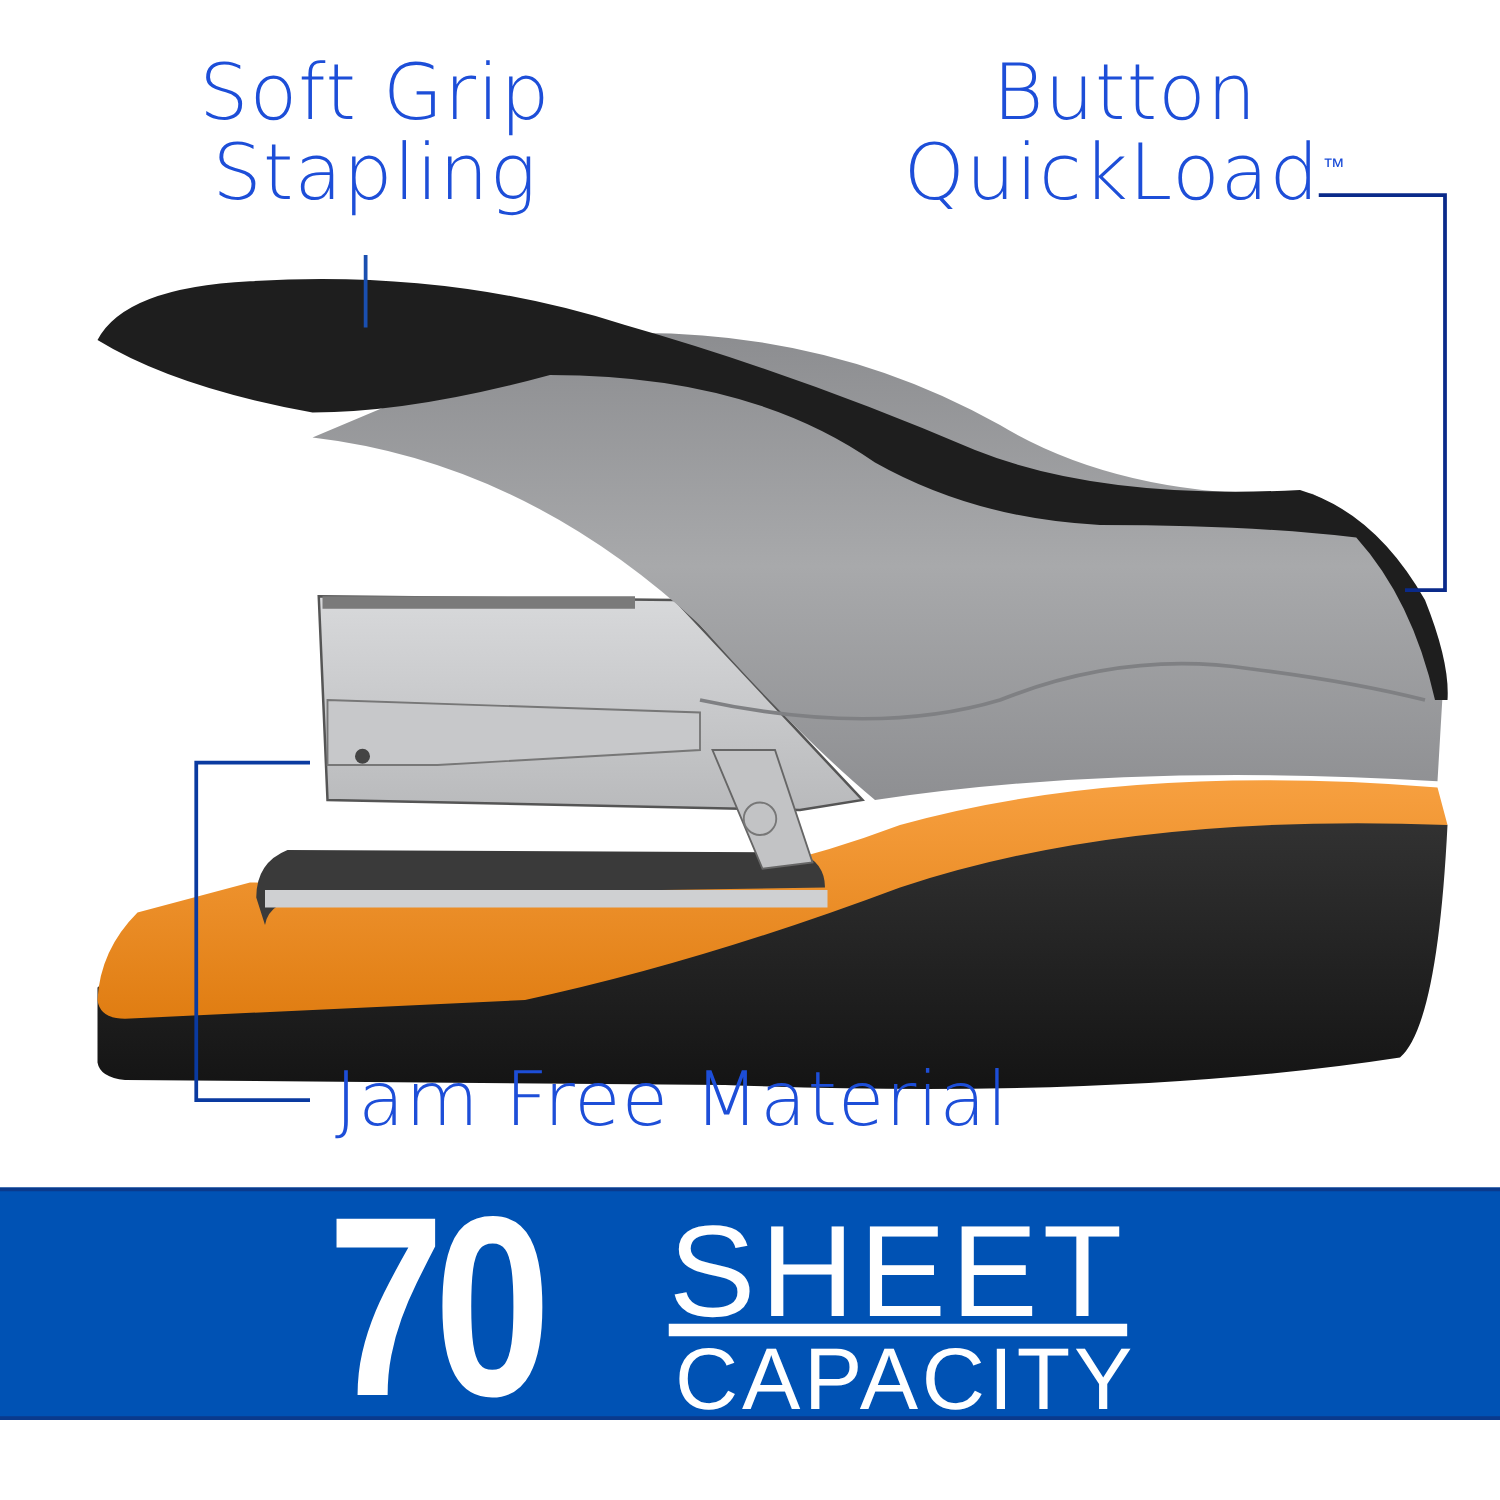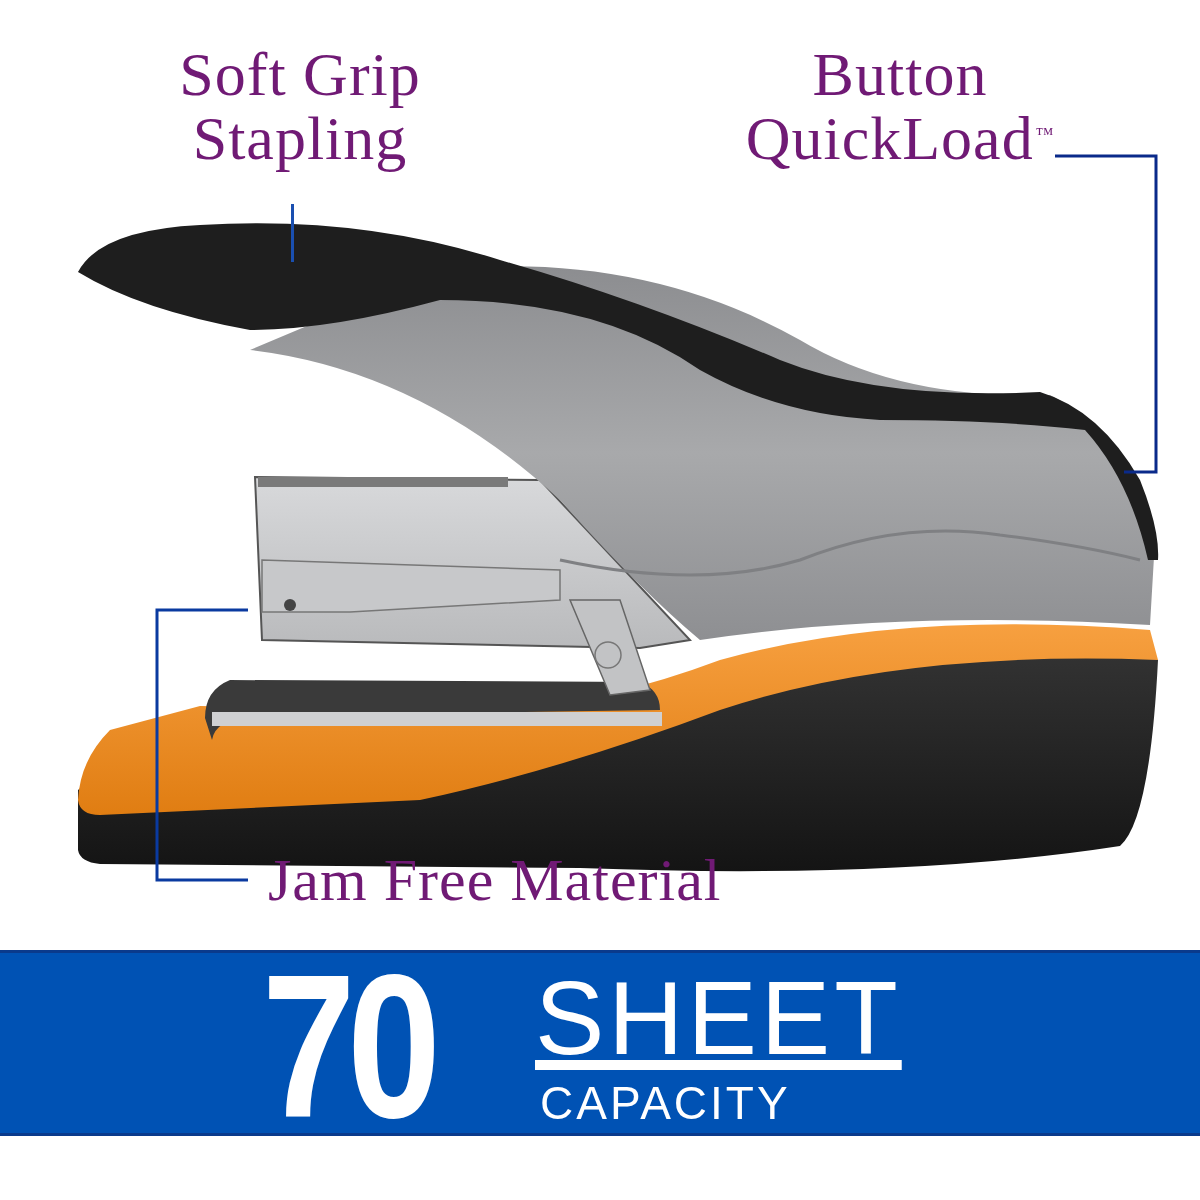--- a/index.html
+++ b/index.html
@@ -1,28 +1,28 @@
 <!DOCTYPE html>
 <html><head>
 <meta charset="utf-8">
 <style>
   html,body{margin:0;padding:0;background:#ffffff;}
   body{width:1200px;height:1200px;position:relative;overflow:hidden;font-family:"DejaVu Sans","Liberation Sans",sans-serif;}
-  .callout{position:absolute;color:#701a75;font-weight:300;letter-spacing:1px;line-height:64px;font-size:62px;font-family:Liberation Serif, serif;}
+  .callout{position:absolute;color:#1d4ed8;font-weight:300;letter-spacing:1px;line-height:64px;font-size:62px;}
   #soft-grip{left:130px;top:42px;width:340px;text-align:center;}
   #quickload{left:700px;top:42px;width:400px;text-align:center;}
   #jamfree{left:268px;top:848px;white-space:nowrap;font-size:60px;}
   .tm{font-size:18px;vertical-align:top;position:relative;top:-4px;margin-left:2px;}
   svg.product{position:absolute;left:0;top:0;}
   .banner{position:absolute;left:0;top:950px;width:1200px;height:186px;background:#0052b4;
           border-top:3px solid #0a3a8c;border-bottom:3px solid #0a3a8c;box-sizing:border-box;}
   .big-num{position:absolute;left:262px;top:962px;color:#fff;font-family:"Liberation Sans",sans-serif;font-weight:bold;
            font-size:205px;line-height:168px;letter-spacing:-10px;transform:scaleX(0.82);transform-origin:left top;}
   .sheet{position:absolute;left:535px;top:972px;color:#fff;font-family:"Liberation Sans",sans-serif;font-size:104px;line-height:92px;letter-spacing:4px;text-decoration:underline;}
-  .capacity{position:absolute;left:540px;top:1068px;color:#fff;font-family:"Liberation Sans",sans-serif;font-size:46px;line-height:70px;letter-spacing:3px;}
+  .capacity{position:absolute;left:540px;top:1068px;color:#fff;font-family:"Liberation Sans",sans-serif;font-size:70px;line-height:70px;letter-spacing:3px;}
 </style>
 </head>
 <body>
 
 <svg class="product" width="1200" height="950" viewBox="0 0 1200 950">
   <defs>
     <linearGradient id="silver" x1="0" y1="0" x2="0" y2="1">
       <stop offset="0" stop-color="#8c8d90"></stop>
       <stop offset="0.5" stop-color="#a8a9ab"></stop>
       <stop offset="1" stop-color="#8e8f92"></stop>

